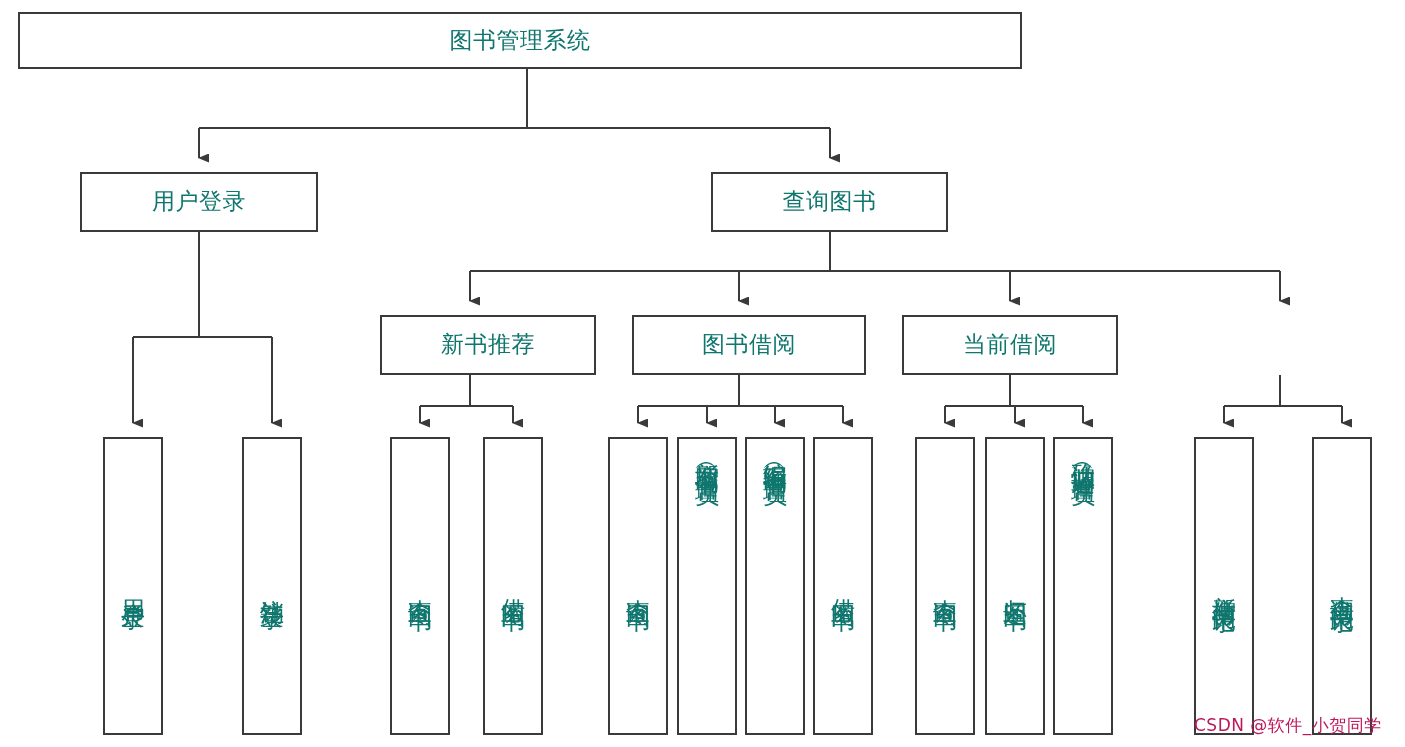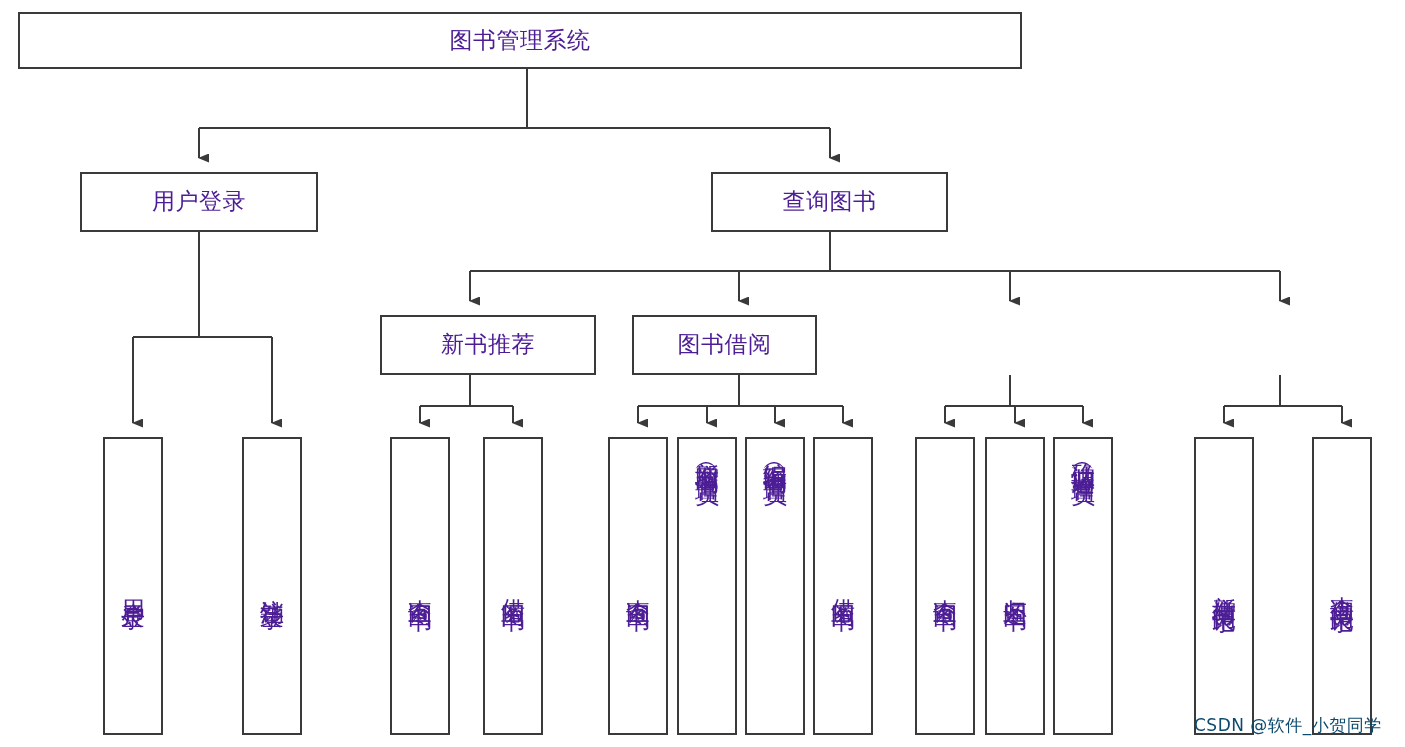--- a/index.html
+++ b/index.html
@@ -28,21 +28,21 @@
     position: absolute;
     box-sizing: border-box;
     background: #ffffff;
     border: 2px solid #3a3a3a;
     display: flex;
     align-items: center;
     justify-content: center;
     z-index: 3;
   }
   .node .node-label {
-    color: #4c1d95;
+    color: #0f766e;
     text-align: center;
     line-height: 1.12;
     white-space: nowrap;
   }
   .node-root .node-label,
   .node-l1 .node-label,
   .node-l2 .node-label {
     font-size: 23px;
     letter-spacing: 0.5px;
   }
@@ -60,21 +60,21 @@
   }
   .node-leaf.leaf-mid {
     align-items: center;
     padding-top: 0;
   }
   #watermark {
     position: absolute;
     left: 1194px;
     top: 714px;
     font-size: 17px;
-    color: #0c4a6e;
+    color: #be185d;
     letter-spacing: 0.5px;
     z-index: 5;
     white-space: nowrap;
     pointer-events: none;
   }
 </style>
 </head>
 <body>
 
 <div id="diagram-root">
@@ -136,22 +136,25 @@
   <div class="node node-l1" style="left:80px; top:172px; width:238px; height:60px;">
     <span class="node-label">用户登录</span>
   </div>
   <div class="node node-l1" style="left:711px; top:172px; width:237px; height:60px;">
     <span class="node-label">查询图书</span>
   </div>
 
   <div class="node node-l2" style="left:362px; top:315px; width:216px; height:60px;margin-left:18px;">
     <span class="node-label">新书推荐</span>
   </div>
-  <div class="node node-l2" style="left:632px; top:315px; width:185px; height:60px;">
+  <div class="node node-l2" style="left:632px; top:315px; width:234px; height:60px;">
     <span class="node-label">图书借阅</span>
+  </div>
+  <div class="node node-l2" style="left:902px; top:315px; width:216px; height:60px;">
+    <span class="node-label">当前借阅</span>
   </div>
 
   <div class="node node-leaf leaf-mid" style="left:103px; top:437px; width:60px; height:298px;">
     <span class="node-label">用户登录</span>
   </div>
   <div class="node node-leaf leaf-mid" style="left:242px; top:437px; width:60px; height:298px;">
     <span class="node-label">注销登录</span>
   </div>
 
   <div class="node node-leaf leaf-mid" style="left:390px; top:437px; width:60px; height:298px;">

